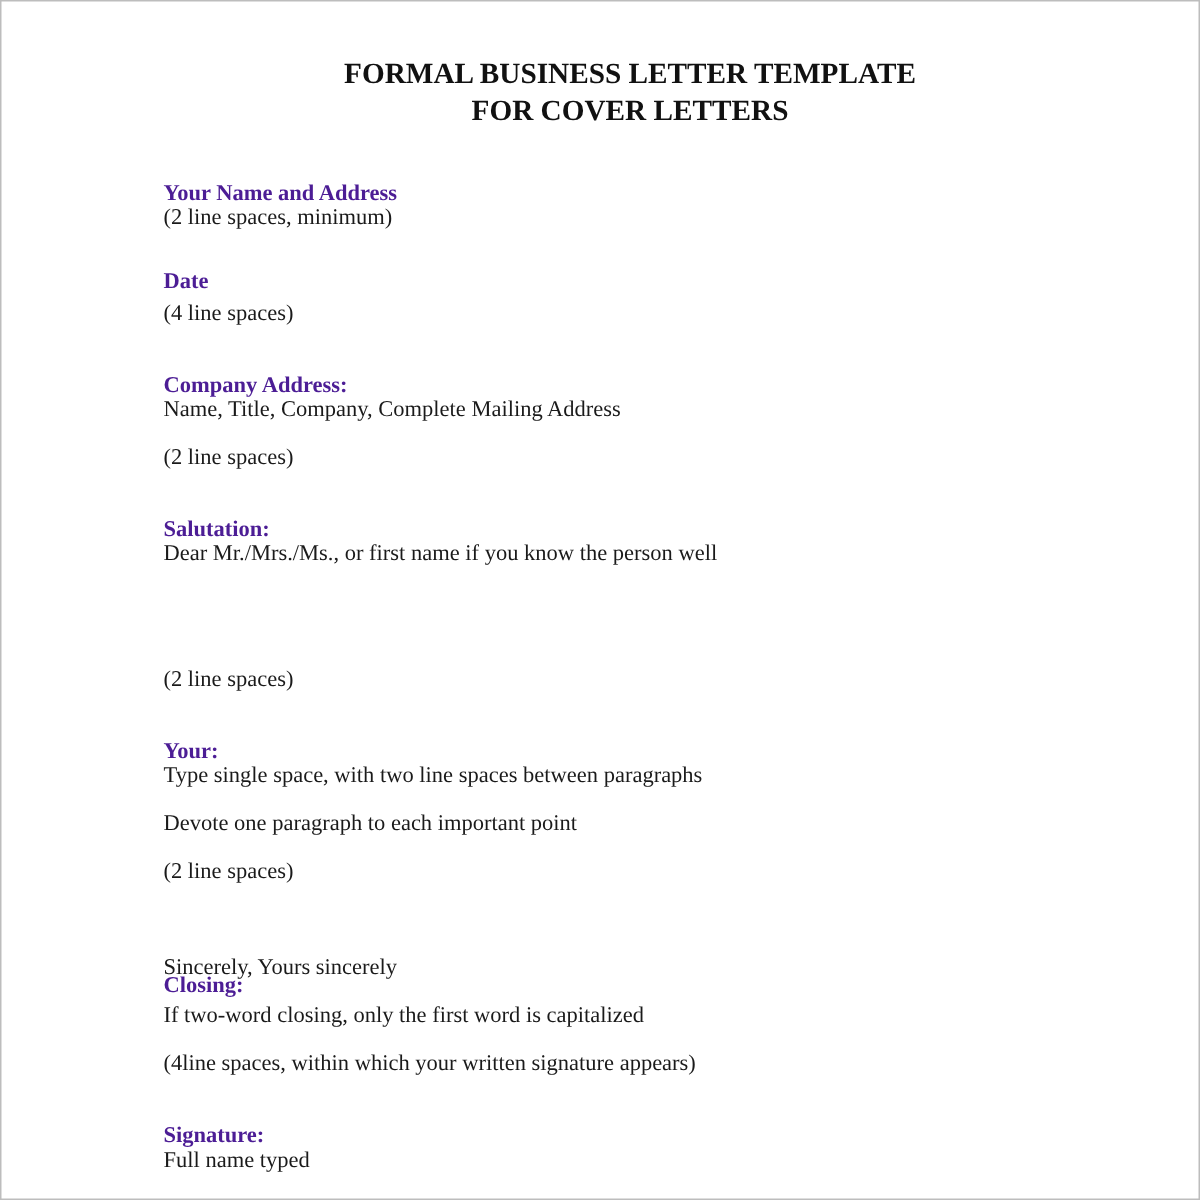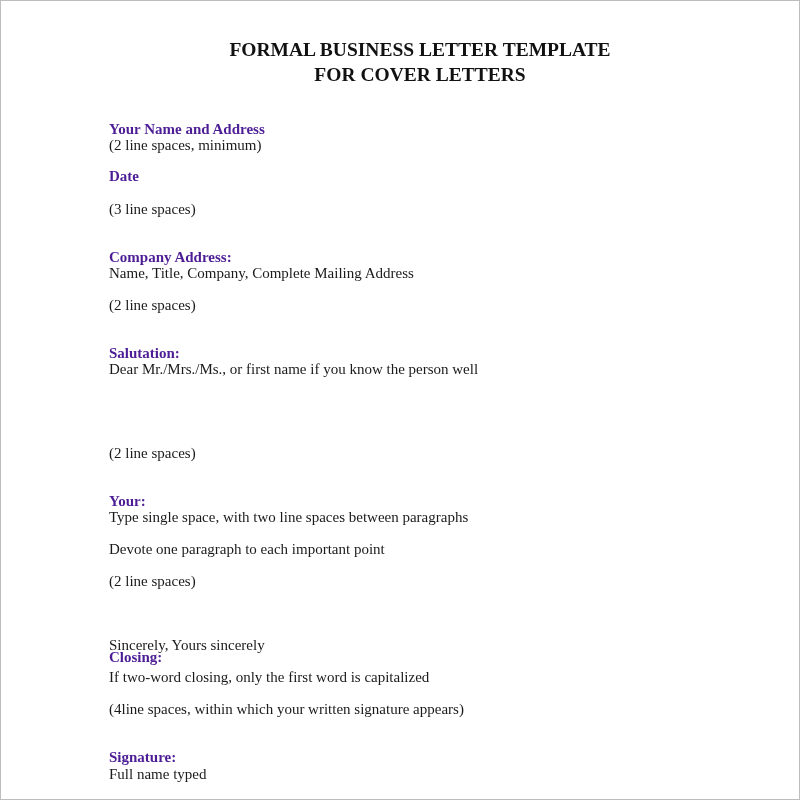--- a/index.html
+++ b/index.html
@@ -42,22 +42,22 @@
 
 <div class="page">
   <div class="title">
     <div>FORMAL BUSINESS LETTER TEMPLATE</div>
     <div>FOR COVER LETTERS</div>
   </div>
 
   <div class="line bold" style="top:103px">Your Name and Address</div>
   <div class="line" style="top:135px">(2 line spaces, minimum)</div>
 
-  <div class="line bold" style="top:150px">Date</div>
-  <div class="line" style="top:199px">(3 line spaces)</div>
+  <div class="line bold" style="top:162px">Date</div>
+  <div class="line" style="top:199px">(4 line spaces)</div>
 
   <div class="line bold" style="top:231px">Company Address:</div>
   <div class="line" style="top:263px">Name, Title, Company, Complete Mailing Address</div>
   <div class="line" style="top:295px">(2 line spaces)</div>
 
   <div class="line bold" style="top:327px">Salutation:</div>
   <div class="line" style="top:359px">Dear Mr./Mrs./Ms., or first name if you know the person well</div>
   <div class="line" style="top:443px">(2 line spaces)</div>
 
   <div class="line bold" style="top:475px">Your:</div>

